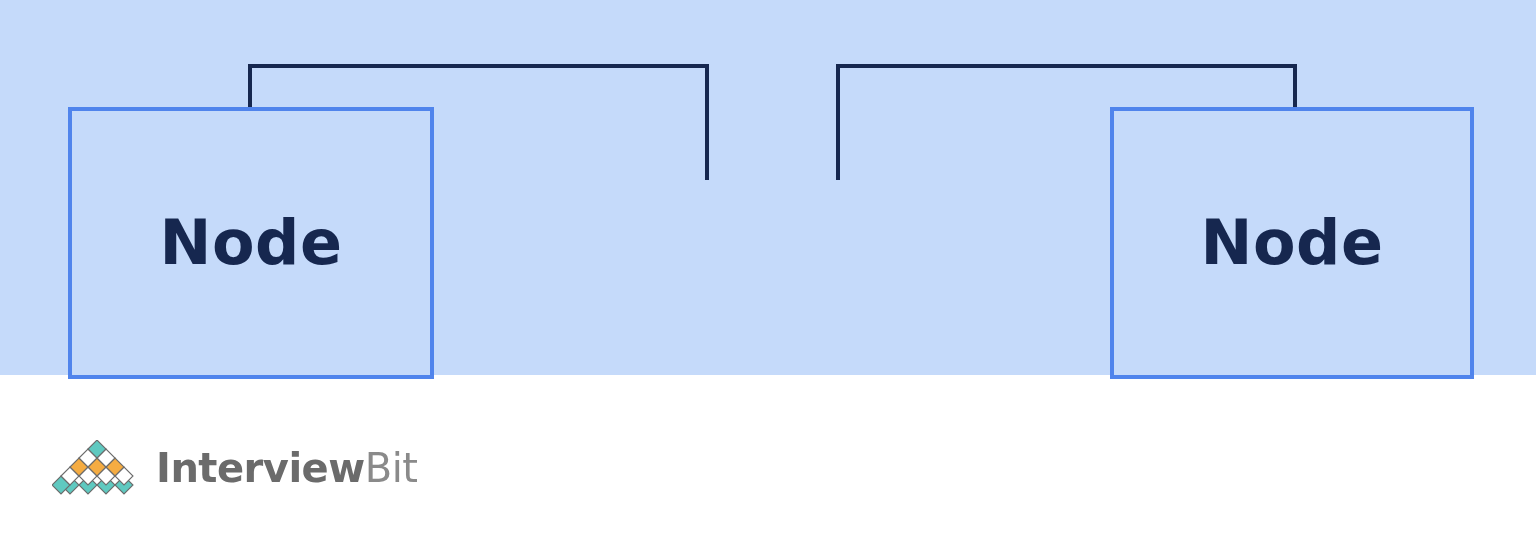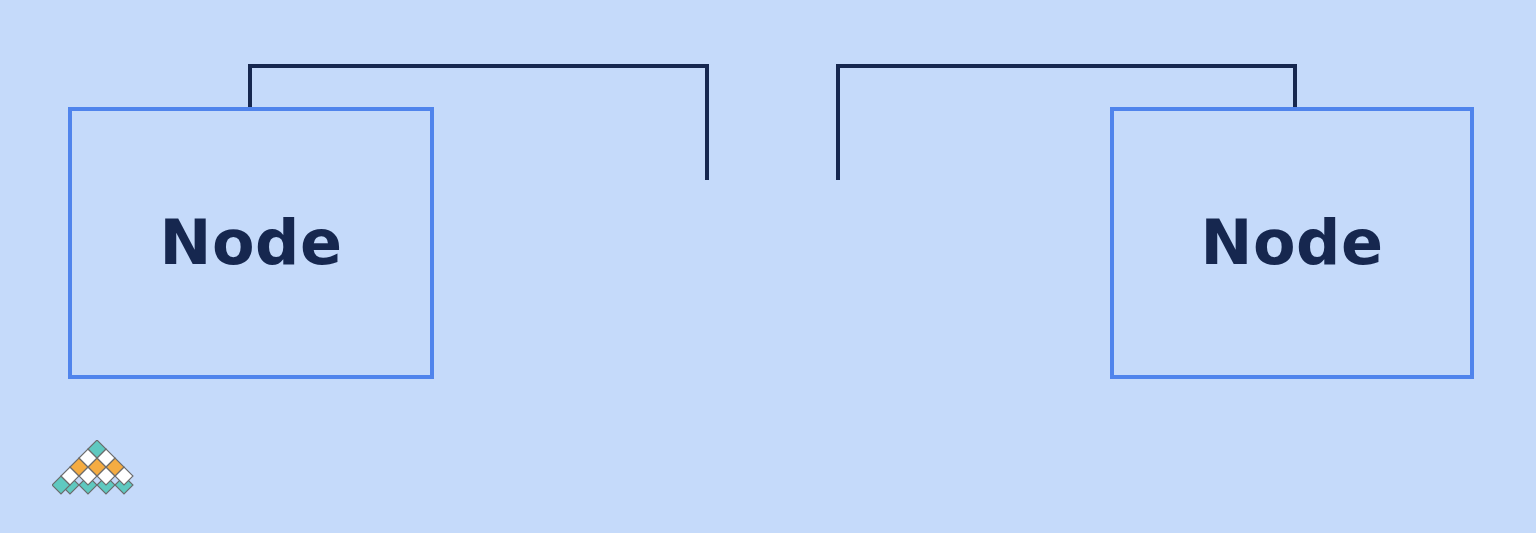--- a/index.html
+++ b/index.html
@@ -9,21 +9,21 @@
   }
   body {
     width: 1536px;
     height: 533px;
     overflow: hidden;
     font-family: "DejaVu Sans", "Liberation Sans", sans-serif;
   }
   #canvas {
     position: relative;
     width: 1536px;
-    height: 533px;
+    height: 375px;
     background: #c5dafa;
   }
 
   
   .node-box {
     position: absolute;
     box-sizing: border-box;
     border: 4px solid #5084ec;
     background: transparent;
     display: flex;
@@ -137,15 +137,18 @@
         <polygon points="18,27 27,18 36,27 27,36" fill="#f5ac42"></polygon>
         <polygon points="36,27 45,18 54,27 45,36" fill="#f5ac42"></polygon>
         <polygon points="54,27 63,18 72,27 63,36" fill="#f5ac42"></polygon>
 
         <polygon points="27,18 36,9 45,18 36,27" fill="#ffffff"></polygon>
         <polygon points="45,18 54,9 63,18 54,27" fill="#ffffff"></polygon>
 
         <polygon points="36,9 45,0 54,9 45,18" fill="#5fc9c0"></polygon>
       </g>
     </svg>
+    <div id="logo-wordmark">
+      <span id="logo-word-interview">Interview</span><span id="logo-word-bit">Bit</span>
+    </div>
   </div>
 
 </div>
 
 </body></html>

